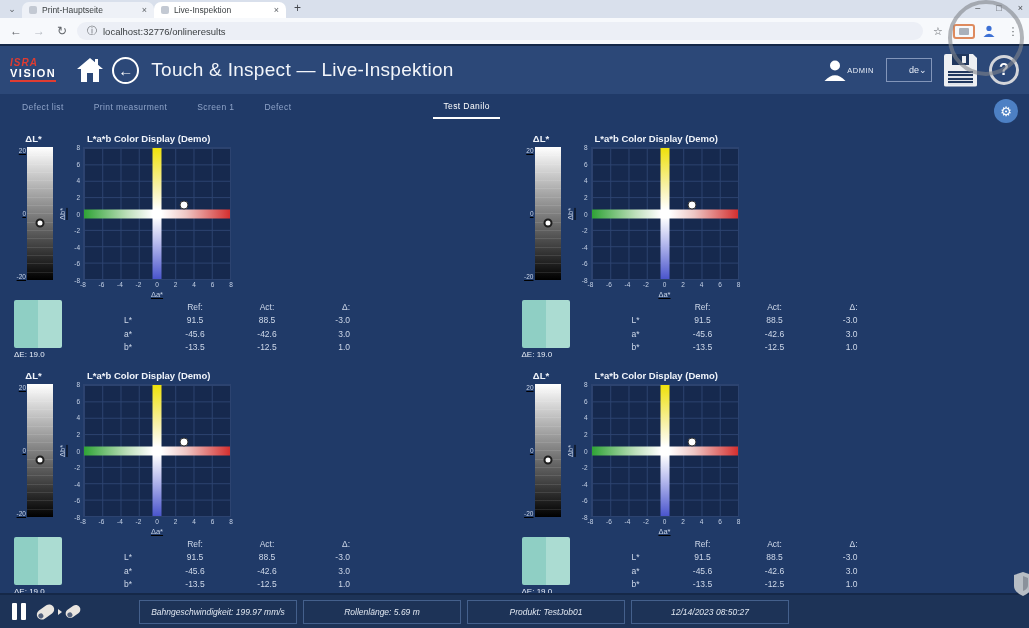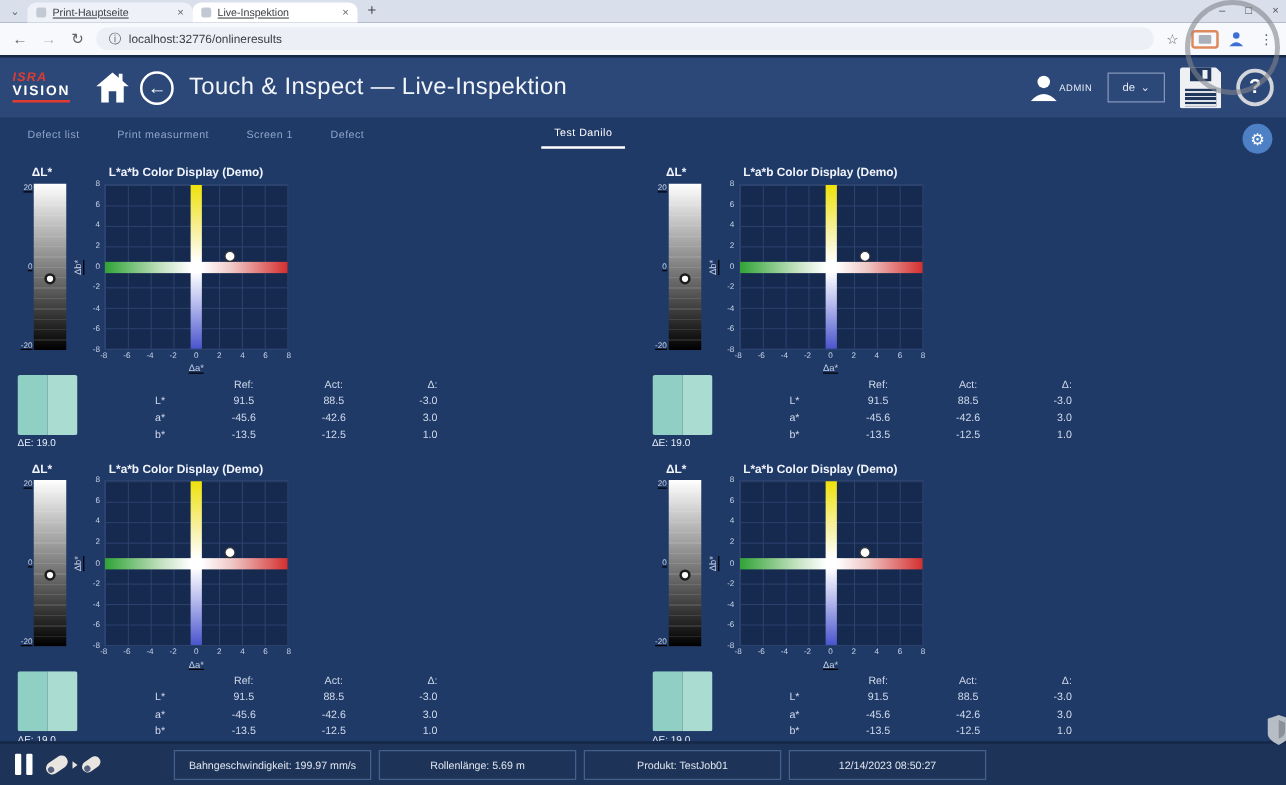--- a/index.html
+++ b/index.html
@@ -8,21 +8,21 @@
 
   
   .tabstrip { height:18px; background:#d9e0ec; display:flex; align-items:flex-end; position:relative; }
   .tab-search { width:16px; height:14px; margin:0 2px 2px 4px; color:#5f6368; font-size:9px;
     display:flex; align-items:center; justify-content:center; }
   .btab { display:flex; align-items:center; gap:5px; height:16px; padding:0 7px;
     border-radius:7px 7px 0 0; width:132px; font-size:8.5px; color:#3c4043; }
   .btab.inactive { background:#eef1f7; }
   .btab.active { background:#ffffff; }
   .favicon { width:8px; height:8px; background:#c3c9d3; border-radius:2px; flex:none; }
-  .btab .title { flex:1; white-space:nowrap; overflow:hidden;text-decoration:underline; }
+  .btab .title { flex:1; white-space:nowrap; overflow:hidden; }
   .tab-close { color:#5f6368; font-size:9px; line-height:1; }
   .new-tab { color:#44474d; font-size:12px; margin:0 0 3px 8px; }
   .win-controls { position:absolute; right:6px; top:1px; display:flex; gap:16px; align-items:center; height:14px; }
   .win-controls span { color:#4a4d52; font-size:9px; line-height:1; }
 
   .toolbar { height:26px; background:#f7f9fc; display:flex; align-items:center; padding:0 8px; gap:7px; }
   .nav-glyph { color:#5f6368; font-size:12px; width:16px; text-align:center; }
   .nav-glyph.disabled { color:#b4b8bf; }
   .url-pill { flex:1; height:18px; background:#eceff6; border-radius:9px; display:flex;
     align-items:center; padding:0 10px; gap:6px; max-width:858px; }
@@ -42,21 +42,21 @@
   .logo .l2 { color:#fff; font-size:11px; font-weight:bold; letter-spacing:1.5px; }
   .logo .l3 { height:2px; background:var(--accent-red,#e03c31); margin-top:1px; }
   .home-btn { margin:0 8px; }
   .back-btn { width:27px; height:27px; border:2px solid #fff; border-radius:50%; display:flex;
     align-items:center; justify-content:center; font-size:15px; font-weight:bold; margin-right:12px; }
   .app-title { font-size:19px; font-weight:400; color:#f2f5fa; letter-spacing:0.3px; }
   .header-right { margin-left:auto; display:flex; align-items:center; gap:12px; }
   .user-block { display:flex; flex-direction:row; align-items:center; }
   .user-label { font-size:7.5px; color:#e8eef8; margin-top:1px; letter-spacing:0.5px; }
   .lang-select { width:46px; height:24px; border:1px solid #8396ba; display:flex; align-items:center;
-    justify-content:space-between; padding:0 11px; font-size:9px; color:#e8eef8; }
+    justify-content:space-between; padding:0 22px; font-size:9px; color:#e8eef8; }
   .floppy { width:33px; height:33px; background:#eef0f3; border-radius:2px; position:relative;
     clip-path:polygon(0 0, 86% 0, 100% 14%, 100% 100%, 0 100%); }
   .floppy .shutter { position:absolute; top:0; left:8px; width:17px; height:11px; background:#20375e; }
   .floppy .shutter i { position:absolute; top:2px; right:3px; width:4px; height:7px; background:#eef0f3; display:block; }
   .floppy .label { position:absolute; bottom:2px; left:4px; right:4px; height:14px; background:#20375e;
     background-image:repeating-linear-gradient(to bottom, transparent 0 2px, #dfe3e9 2px 3.5px); }
   .help-btn { width:30px; height:30px; border-radius:50%; border:3px solid #d3d5da;
     display:flex; align-items:center; justify-content:center; font-size:16px; font-weight:bold;
     color:#fff; background:#2c4878; }
 
@@ -131,21 +131,21 @@
   .pause-btn { display:flex; gap:4px; margin:0 10px 0 4px; }
   .pause-btn i { width:5px; height:17px; background:#fff; border-radius:1px; display:block; }
   .roller-group { display:flex; align-items:center; gap:3px; margin-right:58px; }
   .roller { width:19px; height:10px; background:#e9e5e0; border-radius:5px; transform:rotate(-35deg); position:relative; }
   .roller::after { content:""; position:absolute; left:1px; top:2.5px; width:5px; height:5px;
     background:#53617c; border-radius:50%; }
   .roller.small { width:16px; height:9px; }
   .roller-arrow { width:0; height:0; border-left:4px solid #e9e5e0; border-top:3px solid transparent;
     border-bottom:3px solid transparent; }
   .status-box { width:158px; height:24px; border:1px solid #44608c; display:flex; align-items:center;
-    justify-content:center; font-size:8.5px; color:#dfe6f0; margin-right:6px; }
+    justify-content:center; font-size:8.5px; color:#dfe6f0; margin-right:6px;font-style:italic; }
   .shield { position:absolute; right:-3px; top:-23px; z-index:5; }
 
   svg { display:block; }
 </style>
 </head>
 <body style="background: rgb(32, 58, 104);">
 
 <div class="tabstrip">
   <div class="tab-search">⌄</div>
   <div class="btab inactive">

